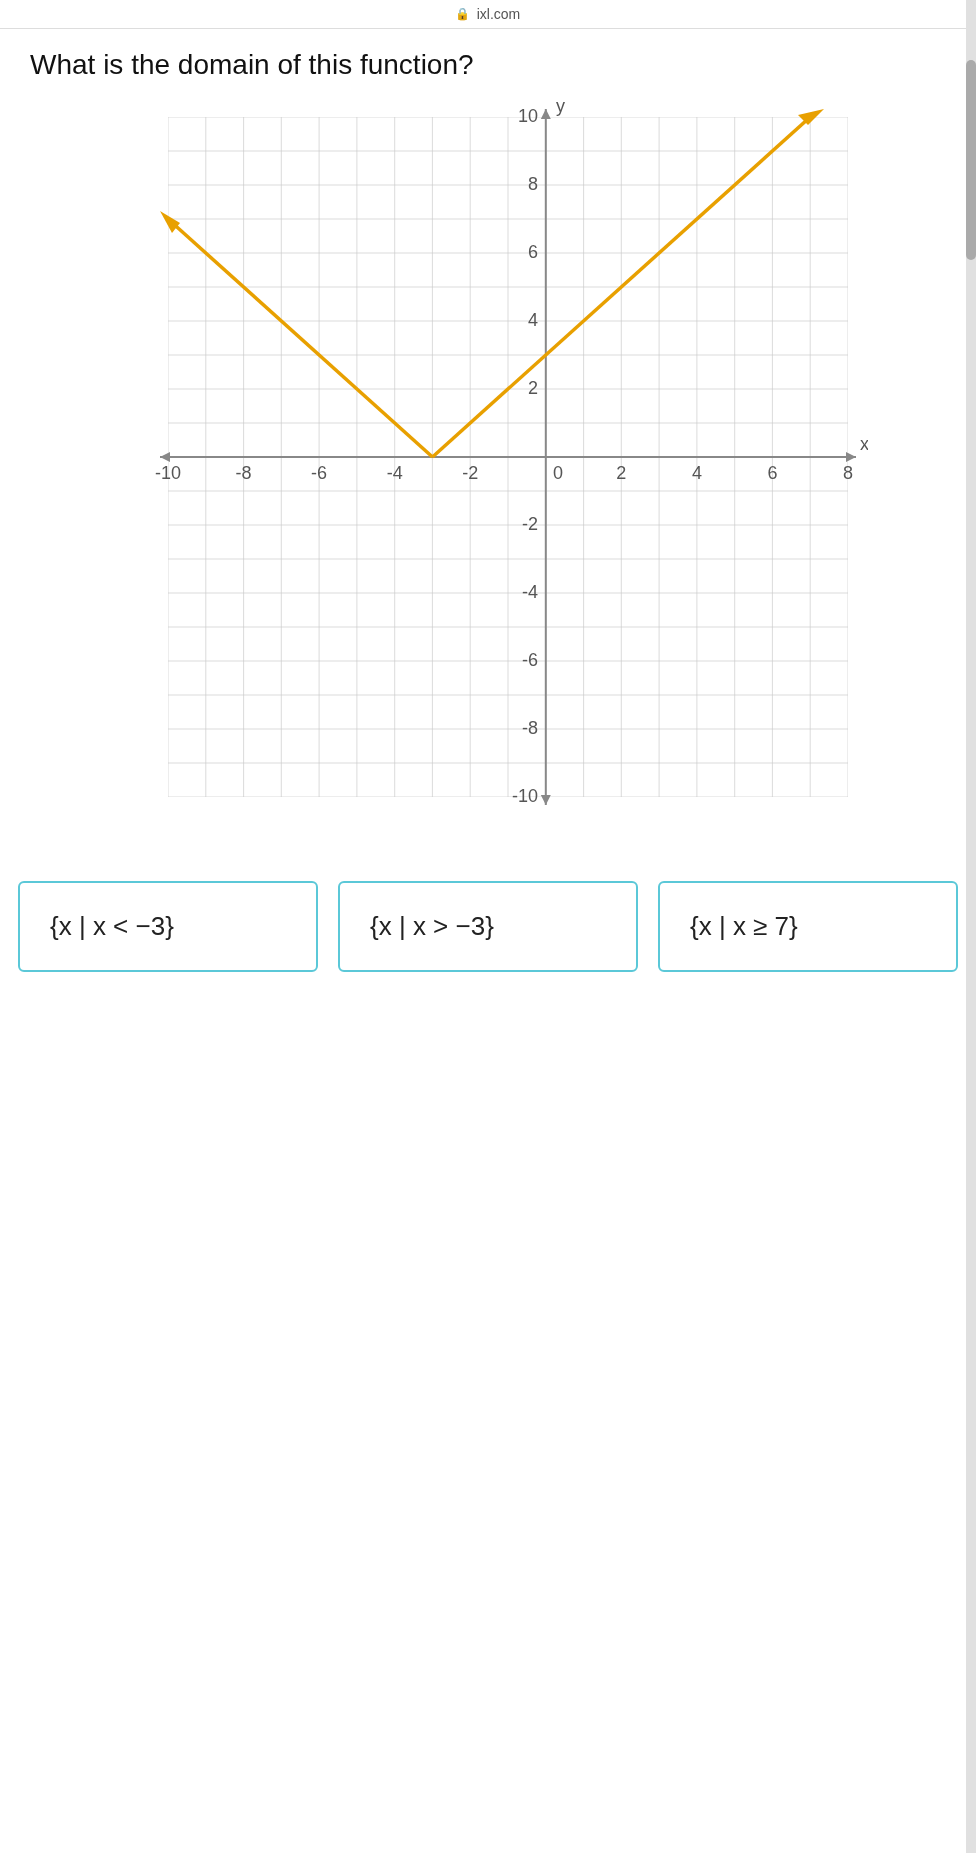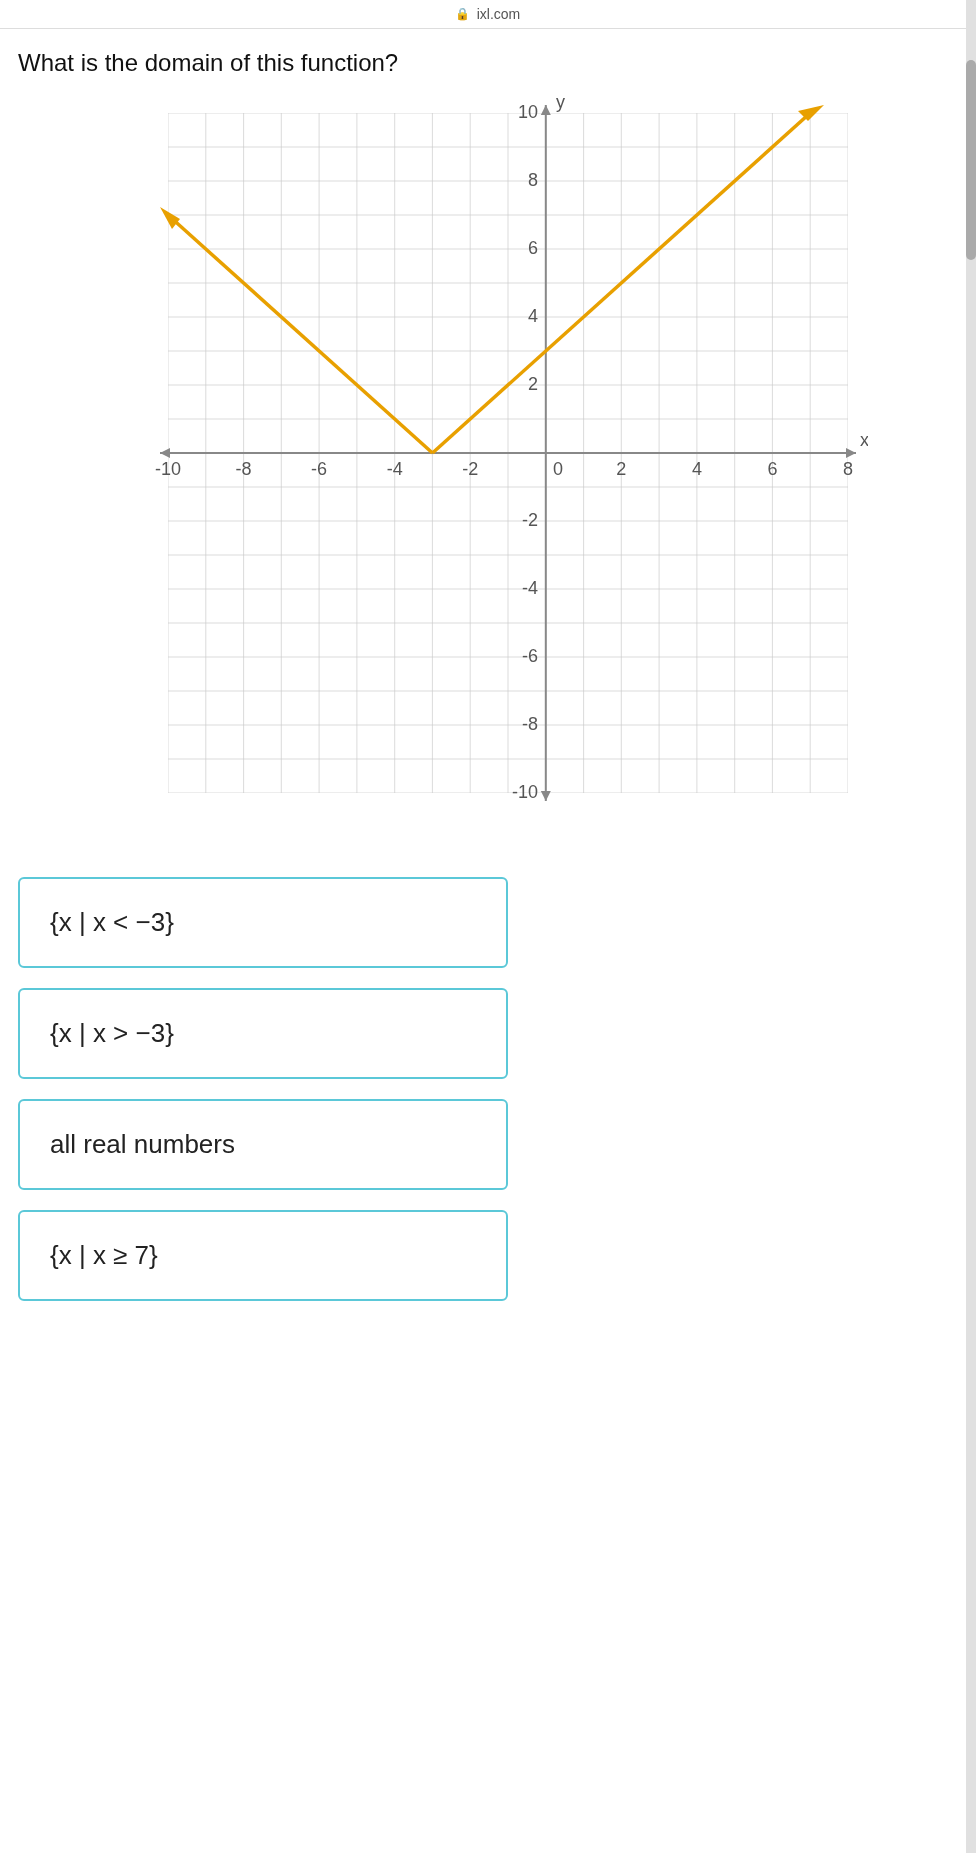--- a/index.html
+++ b/index.html
@@ -22,42 +22,42 @@
       color: #555;
       gap: 6px;
     }
 
     .lock-icon {
       font-size: 12px;
       color: #888;
     }
 
     .question-title {
-      font-size: 24px;
+      font-size: 28px;
       font-weight: normal;
       color: #111;
       padding: 20px 18px 16px 18px;
+      margin-left: 12px;
     }
 
     .graph-container {
       position: relative;
       width: 760px;
       height: 760px;
       margin: 0 auto;
     }
 
     .graph-svg {
       width: 100%;
       height: 100%;
     }
 
     .answer-options {
       padding: 24px 18px 24px 18px;
       display: flex;
-      flex-direction: column;
       gap: 20px;
     }
 
     .answer-choice {
       border: 2px solid #5bc8d8;
       border-radius: 6px;
       padding: 28px 30px;
       font-size: 26px;
       color: #222;
       cursor: pointer;
@@ -204,19 +204,18 @@
     <g>
       <polygon points="716,12 700,28 690,18" fill="#E8A000"></polygon>
     </g>
 
   </svg>
 </div>
 
 <div class="answer-options">
   <div class="answer-choice">{x | x &lt; −3}</div>
   <div class="answer-choice">{x | x &gt; −3}</div>
-  <div class="answer-choice">all real numbers</div>
   <div class="answer-choice">{x | x ≥ 7}</div>
 </div>
 
 <div class="scrollbar">
   <div class="scrollbar-thumb"></div>
 </div>
 
 </body></html>

